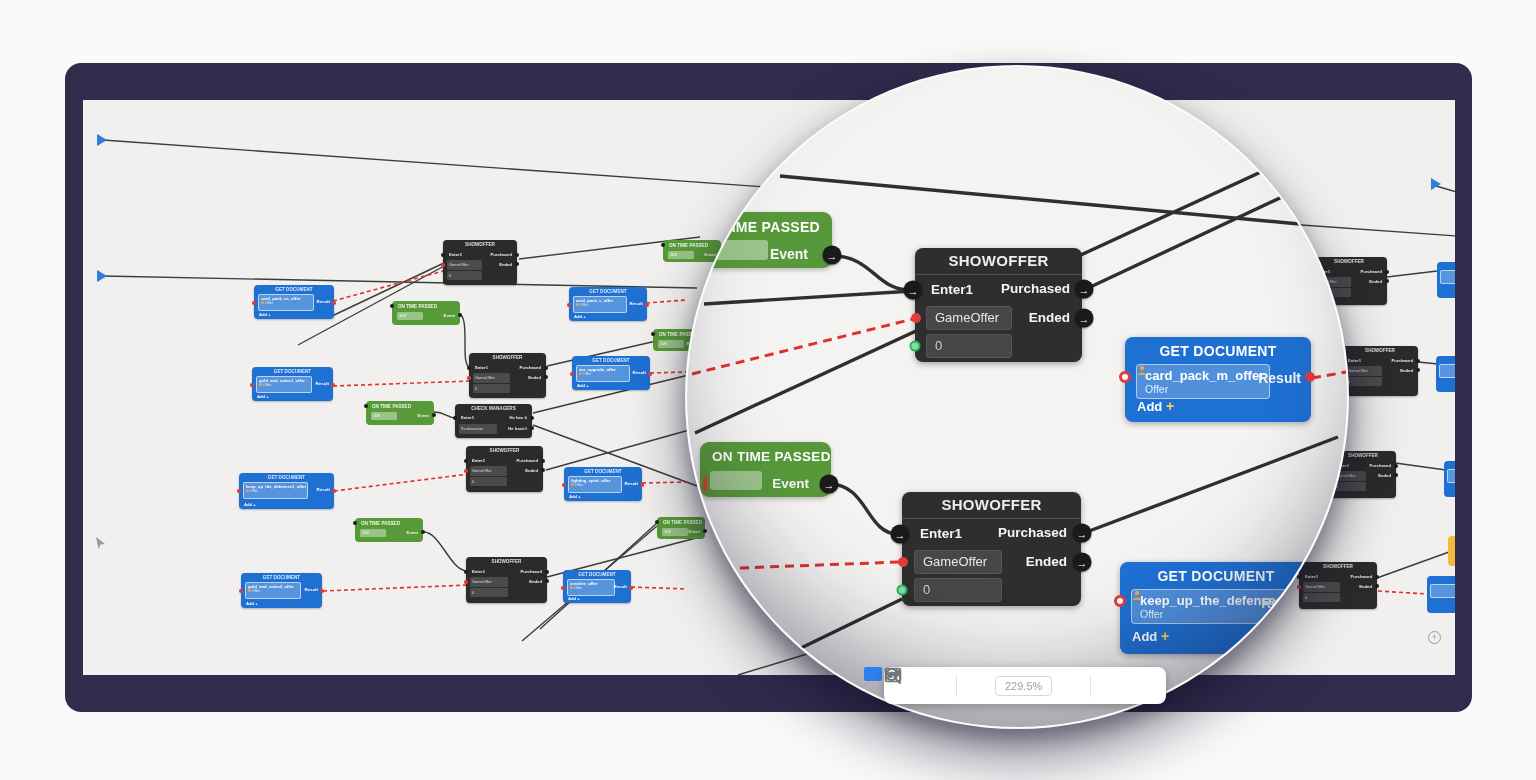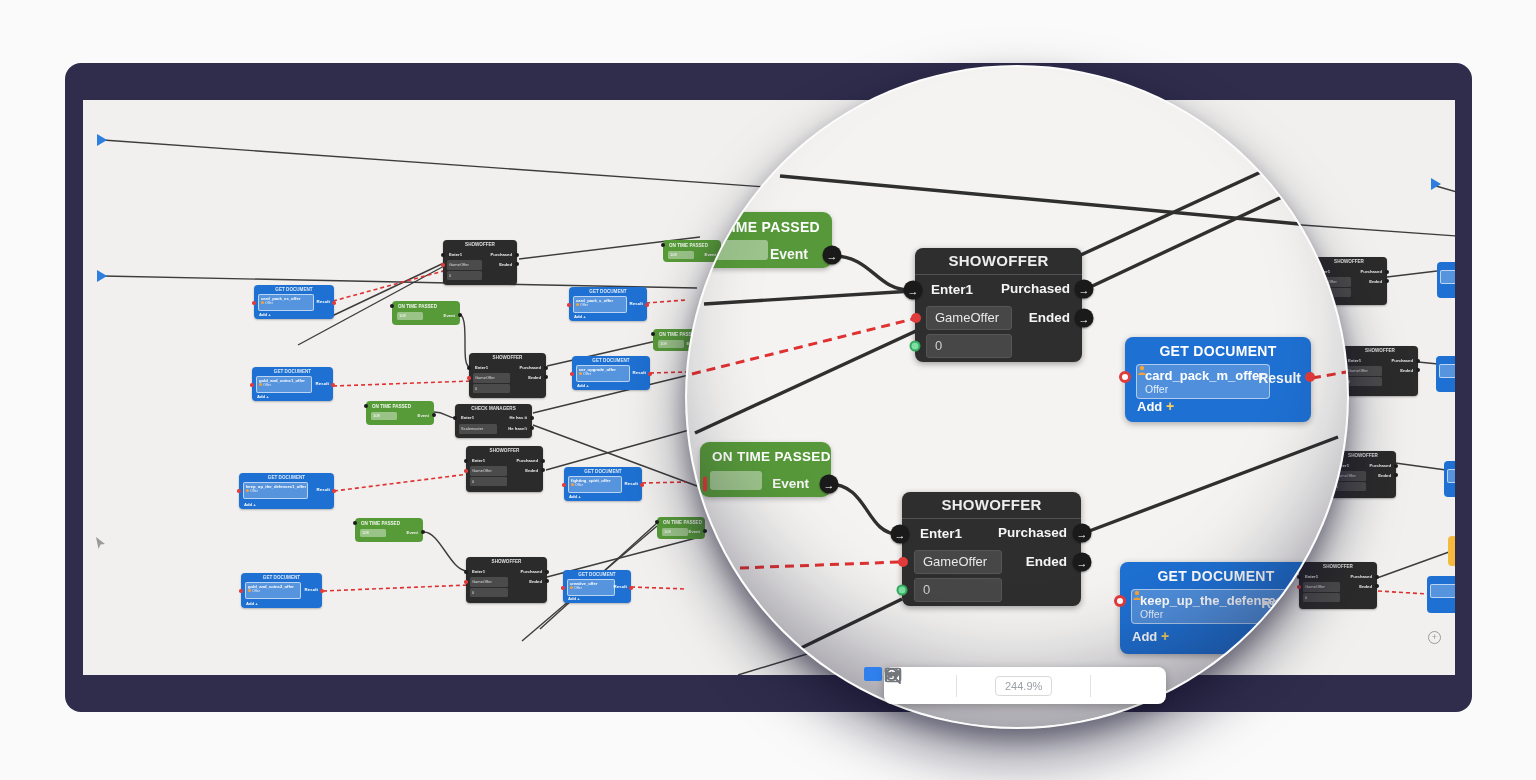--- a/index.html
+++ b/index.html
@@ -497,21 +497,21 @@
     </svg>
   </div>
   <div class="tsep"></div>
   <div class="tbtn" title="zoom in">
     <svg width="18" height="18" viewBox="0 0 18 18" fill="none" stroke="#73777c" stroke-width="1.7" stroke-linecap="round">
       <circle cx="7.5" cy="7.5" r="5.5"></circle>
         <path d="M11.8,11.8 L16,16"></path>
         <path d="M5,7.5 H10 M7.5,5 V10"></path>
     </svg>
   </div>
-  <div id="zoom-pct">244.9%</div>
+  <div id="zoom-pct">229.5%</div>
   <div class="tbtn" title="zoom out">
     <svg width="18" height="18" viewBox="0 0 18 18" fill="none" stroke="#73777c" stroke-width="1.7" stroke-linecap="round">
       <circle cx="7.5" cy="7.5" r="5.5"></circle>
         <path d="M11.8,11.8 L16,16"></path>
         <path d="M5,7.5 H10"></path>
     </svg>
   </div>
   <div class="tsep"></div>
   <div class="tbtn" title="fit to width">
     <svg width="18" height="16" viewBox="0 0 18 16" fill="none" stroke="#73777c" stroke-width="1.7" stroke-linecap="round">

